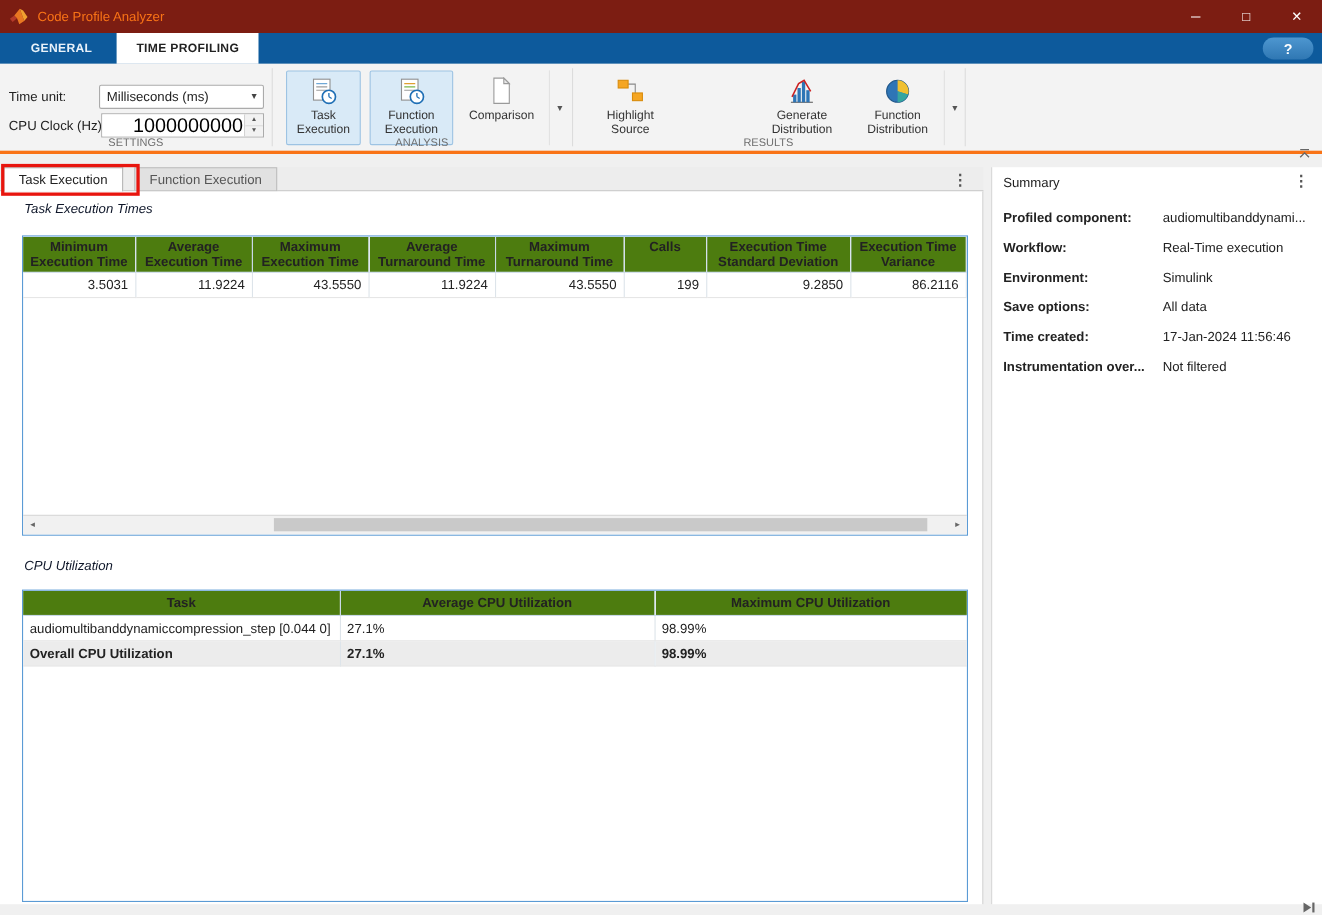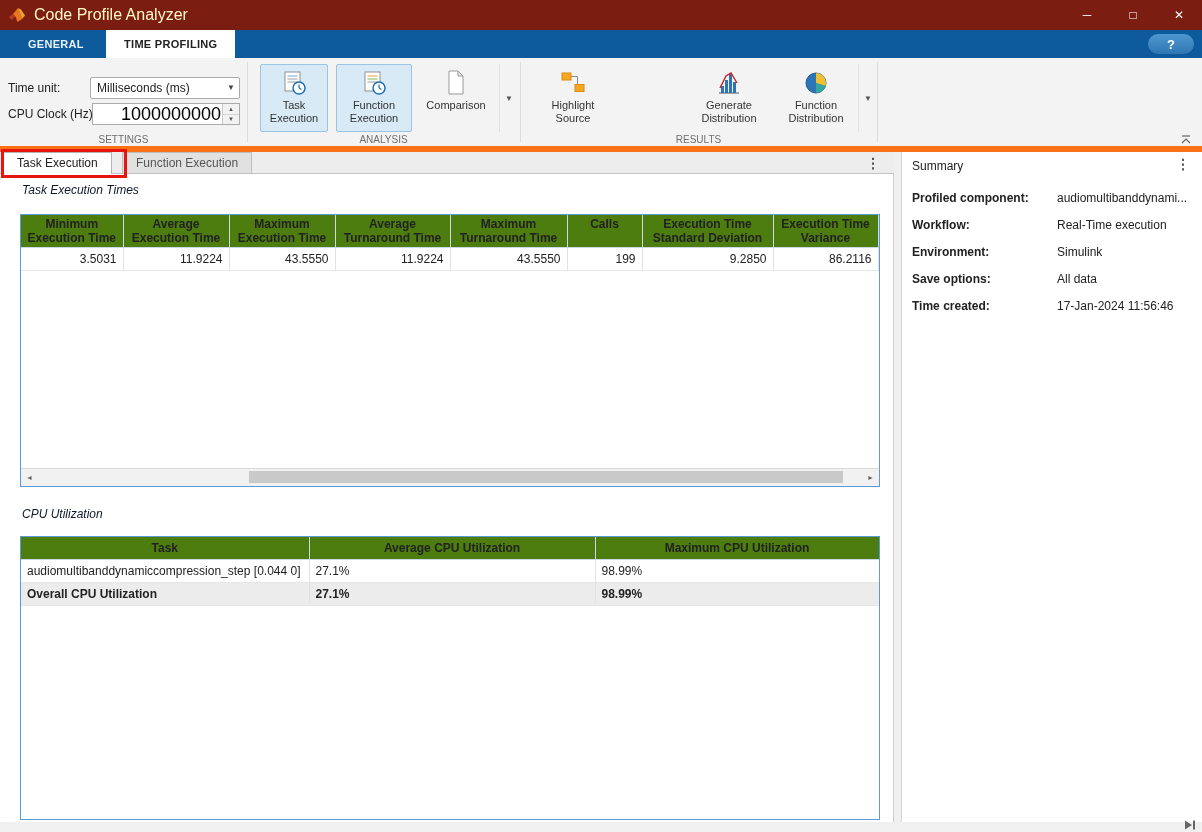--- a/index.html
+++ b/index.html
@@ -2,35 +2,35 @@
 <html><head>
 <meta charset="utf-8">
 <style>
   html,body{margin:0;padding:0;background:#555;}
   .window{position:relative;width:1202px;height:832px;background:#f0f0f0;
     font-family:"Liberation Sans",sans-serif;font-size:12px;color:#222;overflow:hidden;}
 
   
   .titlebar{position:absolute;left:0;top:0;width:100%;height:30px;background:#7c1d12;display:flex;align-items:center;}
   .title-icon{margin-left:8px;width:18px;height:18px;flex:0 0 auto;}
-  .title-text{color:#fef9c3;margin-left:8px;font-size:16px;}
+  .title-text{color:#f97316;margin-left:8px;font-size:12px;}
   .win-controls{position:absolute;right:0;top:0;height:30px;display:flex;}
   .win-btn{width:46px;height:30px;display:flex;align-items:center;justify-content:center;color:#fff;font-size:12px;}
 
   
   .tabstrip{position:absolute;left:0;top:30px;width:100%;height:28px;background:#0d5a9c;}
   .app-tab{position:absolute;top:0;height:28px;line-height:28px;padding:0 18px;color:#e8f1f9;font-weight:bold;font-size:11px;letter-spacing:.3px;}
   .app-tab.t0{left:10px;}
   .app-tab.t1{left:106px;background:#fff;color:#222;}
   .help-btn{position:absolute;right:8px;top:4px;width:46px;height:20px;border-radius:10px;
     background:linear-gradient(#4e97d0,#2f77b3);color:#fff;font-weight:bold;font-size:13px;
     display:flex;align-items:center;justify-content:center;}
 
   
-  .toolbar{position:absolute;left:0;top:58px;width:100%;height:94px;background:#f3f3f3;border-bottom:6px solid #f97316;box-sizing:border-box;}
+  .toolbar{position:absolute;left:0;top:58px;width:100%;height:82px;background:#f3f3f3;border-bottom:3px solid #f97316;box-sizing:border-box;}
   .tb-divider{position:absolute;top:4px;bottom:4px;width:1px;background:#dcdcdc;}
   .tb-label{position:absolute;bottom:1px;font-size:10px;color:#6e6e6e;text-align:center;}
   .settings-label{position:absolute;left:8px;height:22px;line-height:22px;}
   .combo{position:absolute;left:90px;top:19px;width:150px;height:22px;background:#fff;border:1px solid #ababab;border-radius:2px;box-sizing:border-box;}
   .combo-text{position:absolute;left:6px;top:0;line-height:20px;}
   .combo-arrow{position:absolute;right:4px;top:0;line-height:20px;font-size:8px;color:#444;}
   .spinbox{position:absolute;left:92px;top:45px;width:148px;height:22px;background:#fff;border:1px solid #ababab;box-sizing:border-box;}
   .spin-input{position:absolute;left:0;top:0;width:126px;height:20px;border:none;outline:none;text-align:right;
     font-family:"Liberation Sans",sans-serif;font-size:18px;padding:0 2px;background:#fff;}
   .spin-btns{position:absolute;right:0;top:0;width:16px;height:20px;border-left:1px solid #c9c9c9;display:flex;flex-direction:column;}
@@ -341,20 +341,24 @@
         <span class="sum-value">Simulink</span>
       </div>
       <div class="sum-row">
         <span class="sum-label">Save options:</span>
         <span class="sum-value">All data</span>
       </div>
       <div class="sum-row">
         <span class="sum-label">Time created:</span>
         <span class="sum-value">17-Jan-2024 11:56:46</span>
       </div>
+      <div class="sum-row">
+        <span class="sum-label">Instrumentation over...</span>
+        <span class="sum-value">Not filtered</span>
+      </div>
     </div>
   </div>
 
   <div class="annotation"></div>
 
   <svg class="expand-icon" viewBox="0 0 12 12">
     <polygon points="1,1.5 8,6 1,10.5" fill="#666"></polygon>
     <rect x="9" y="1.5" width="2" height="9" fill="#666"></rect>
   </svg>
 

